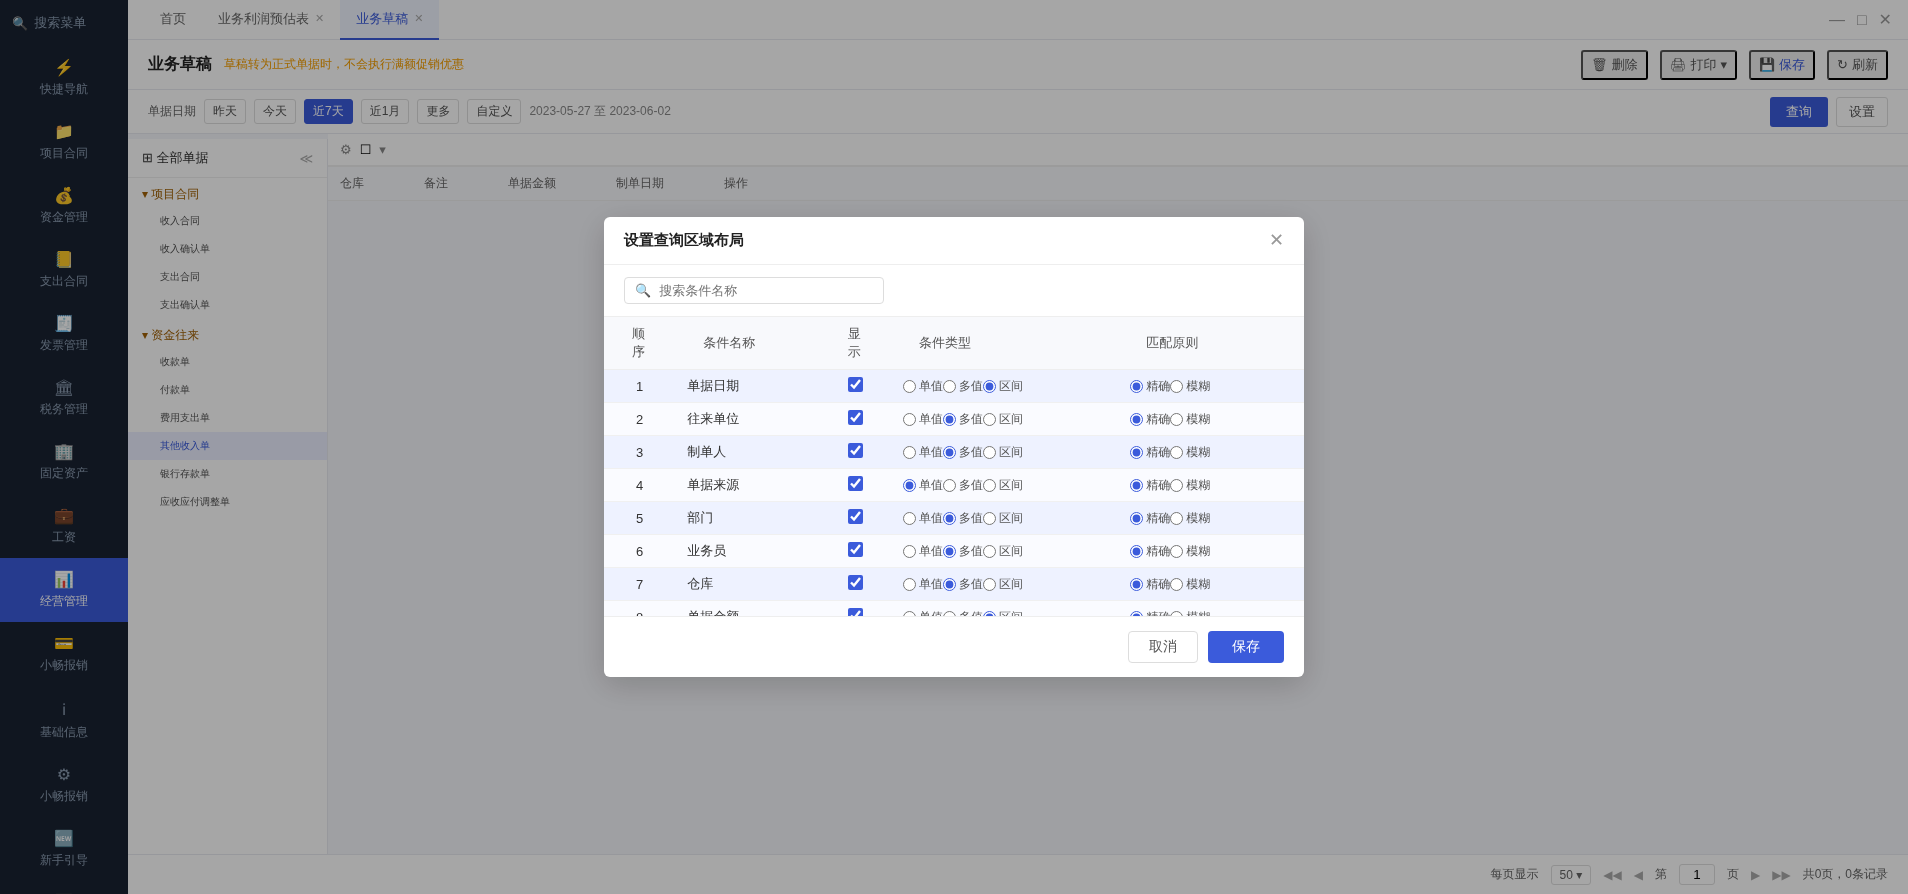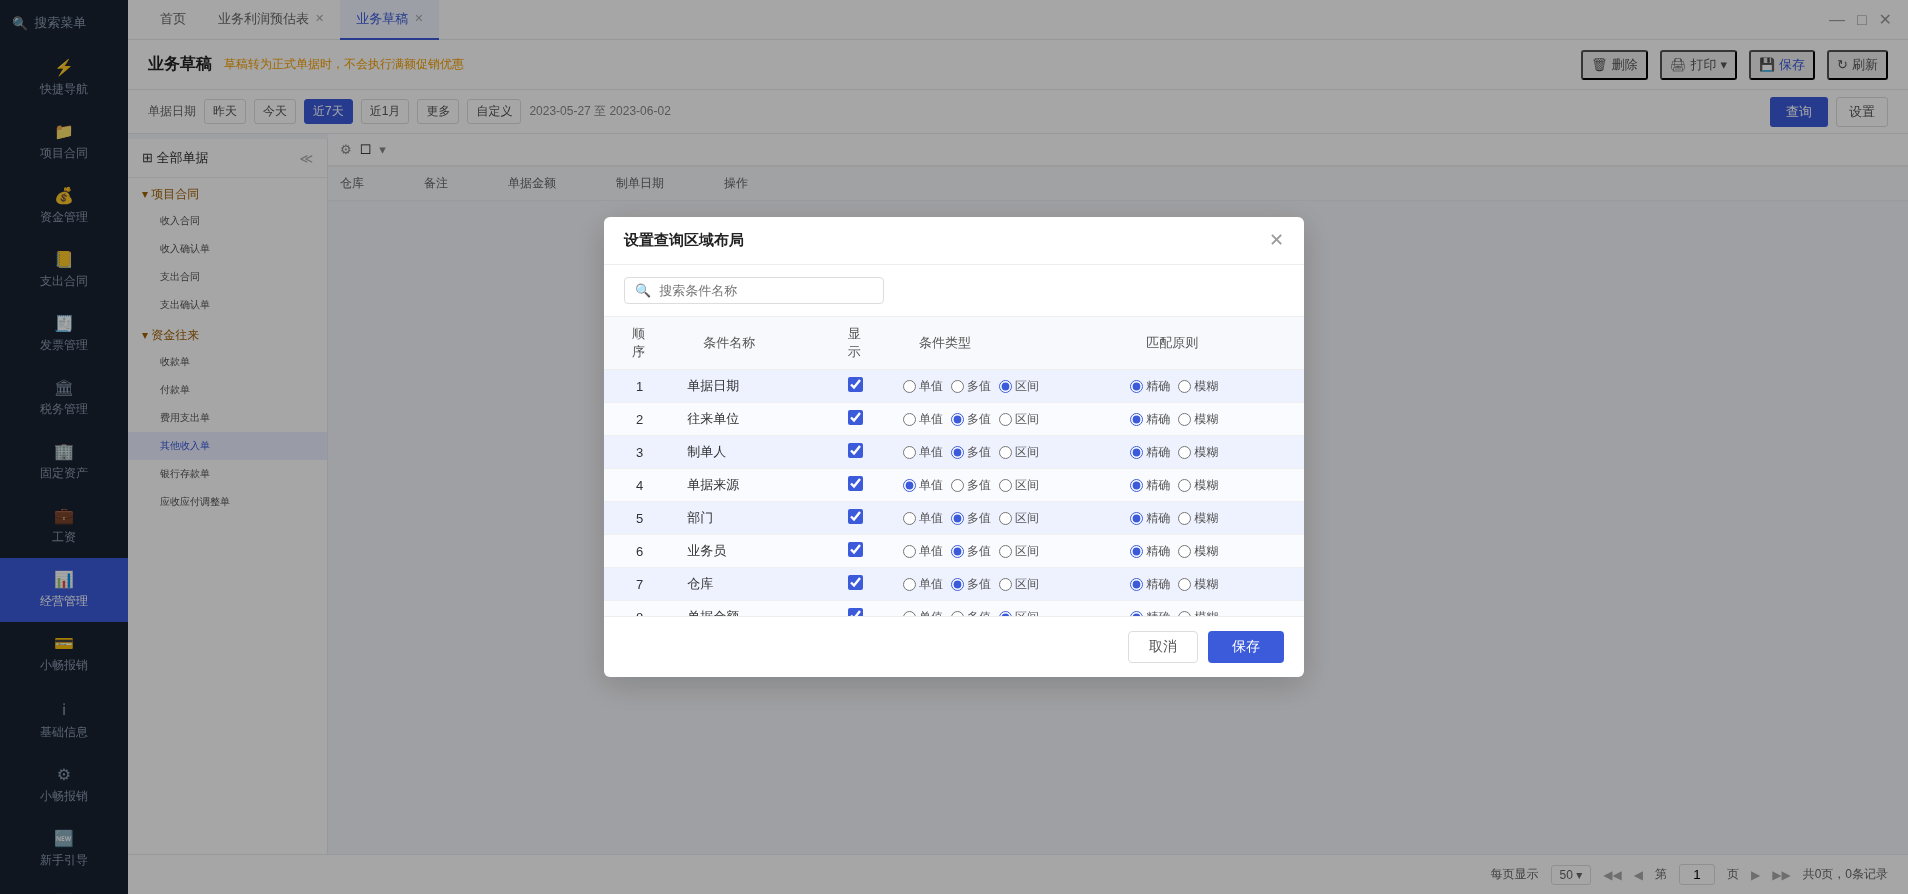--- a/index.html
+++ b/index.html
@@ -145,21 +145,21 @@
       color: #555; font-weight: 500; border-bottom: 1px solid #eee;
       border-top: 1px solid #eee;
     }
     .modal-table td { padding: 7px 12px; border-bottom: 1px solid #f0f0f0; color: #333; }
     .modal-table tr:nth-child(even) { background: #fafbff; }
     .modal-table tr.highlighted { background: #eef2ff; }
     .modal-table tr.highlighted td { color: #333; }
     .cb { width: 15px; height: 15px; accent-color: #3b5bdb; cursor: pointer; }
 
     
-    .radio-group { display: flex; align-items: center; gap: 8px; }
+    .radio-group { display: flex; align-items: center; gap: 0; }
     .radio-item { display: flex; align-items: center; gap: 3px; cursor: pointer; font-size: 12px; color: #555; }
     .radio-item input[type=radio] { accent-color: #3b5bdb; cursor: pointer; }
 
     
     .table-scroll { max-height: 300px; overflow-y: auto; }
 
     
     .modal-footer {
       display: flex; justify-content: flex-end; padding: 14px 20px;
       gap: 10px; border-top: 1px solid #eee;

